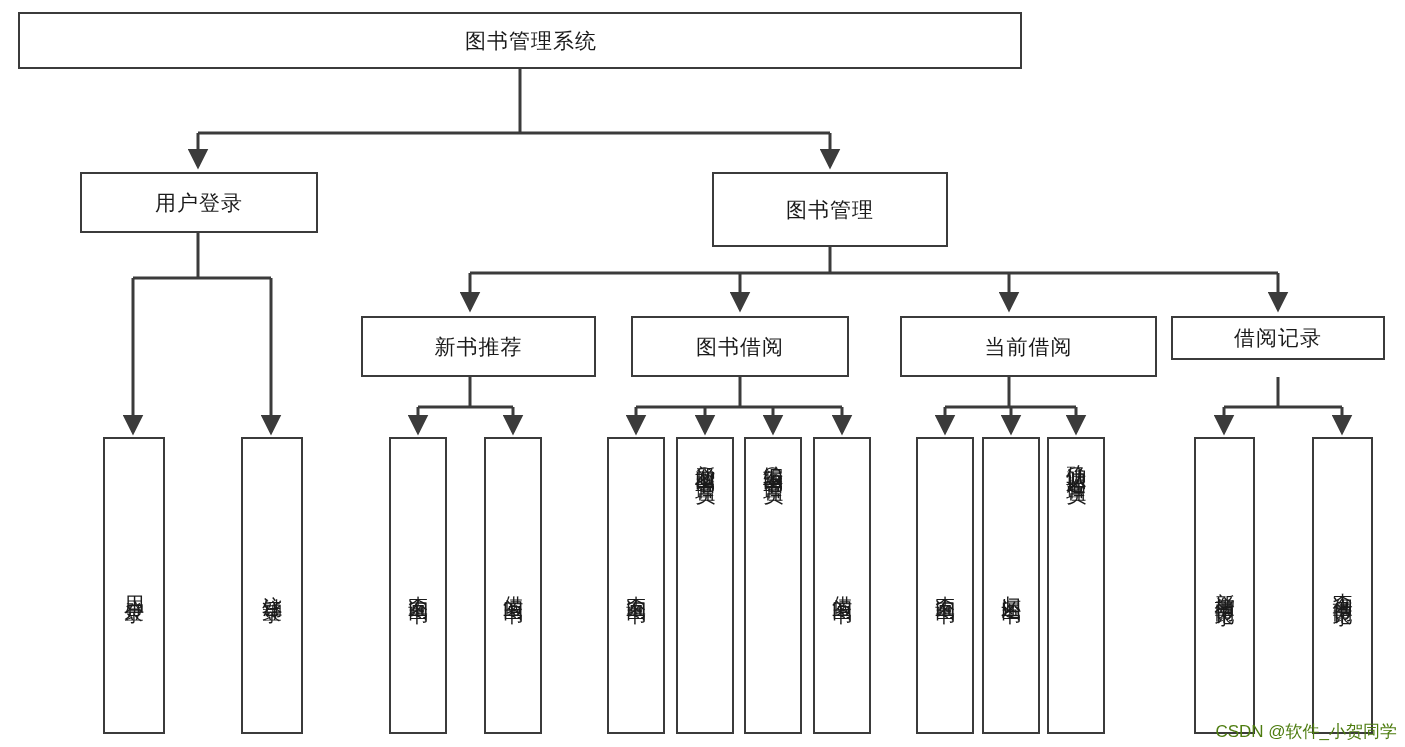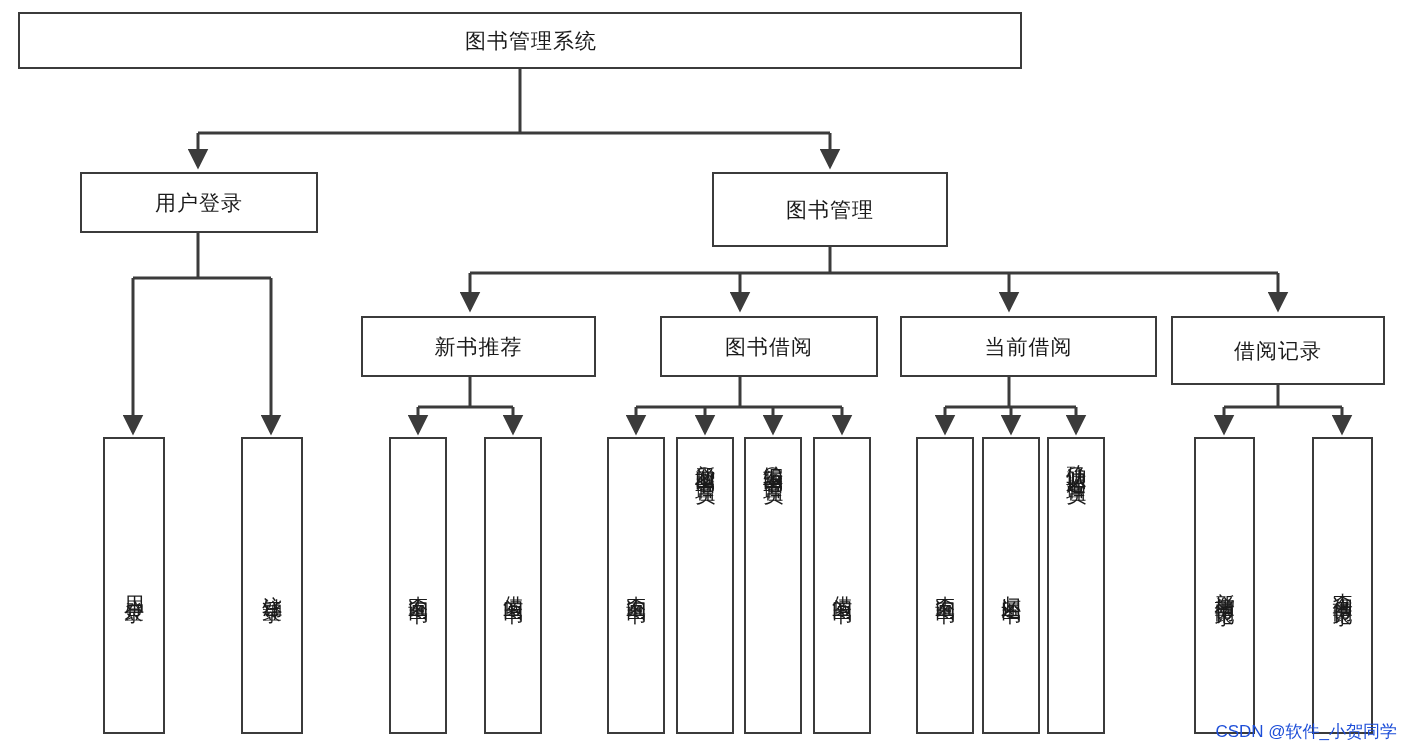--- a/index.html
+++ b/index.html
@@ -10,21 +10,21 @@
   .node{position:absolute;box-sizing:border-box;border:2.5px solid #3b3b3b;
         background:#ffffff;display:flex;align-items:center;justify-content:center;
         color:#1a1a1a;}
   .node.h{font-size:21px;letter-spacing:1px;}
   .node.v{font-size:20px;letter-spacing:2px;padding-top:10px;
           align-items:flex-start;}
   .node.v .vtxt{writing-mode:vertical-rl;text-orientation:upright;
                 line-height:1.18;white-space:nowrap;letter-spacing:3px;}
   .node.v.mid{align-items:center;padding-top:0;}
   .watermark{position:absolute;right:8px;bottom:4px;font-size:17px;
-             color:#1d4ed8;white-space:nowrap;}
+             color:#4d7c0f;white-space:nowrap;}
 </style>
 </head>
 <body>
 
 <div id="diagram">
 
   <svg width="1405" height="747">
     <defs>
       <marker id="arrow" viewBox="0 0 12 12" refX="10" refY="6" markerWidth="7" markerHeight="7" orient="auto-start-reverse">
         <path d="M 0 0 L 12 6 L 0 12 z" fill="#3b3b3b"></path>
@@ -81,27 +81,27 @@
   <div class="node h" style="left:80px;top:172px;width:238px;height:61px;">
     <span>用户登录</span>
   </div>
   <div class="node h" style="left:712px;top:172px;width:236px;height:75px;">
     <span>图书管理</span>
   </div>
 
   <div class="node h" style="left:361px;top:316px;width:235px;height:61px;">
     <span>新书推荐</span>
   </div>
-  <div class="node h" style="left:631px;top:316px;width:218px;height:61px;margin-left:29px;">
+  <div class="node h" style="left:631px;top:316px;width:218px;height:61px;">
     <span>图书借阅</span>
   </div>
   <div class="node h" style="left:900px;top:316px;width:257px;height:61px;">
     <span>当前借阅</span>
   </div>
-  <div class="node h" style="left:1171px;top:316px;width:214px;height:69px;">
+  <div class="node h" style="left:1171px;top:316px;width:214px;height:44px;">
     <span>借阅记录</span>
   </div>
 
   <div class="node v mid" style="left:103px;top:437px;width:62px;height:297px;">
     <span class="vtxt">用户登录</span>
   </div>
   <div class="node v mid" style="left:241px;top:437px;width:62px;height:297px;">
     <span class="vtxt">注销登录</span>
   </div>
 

